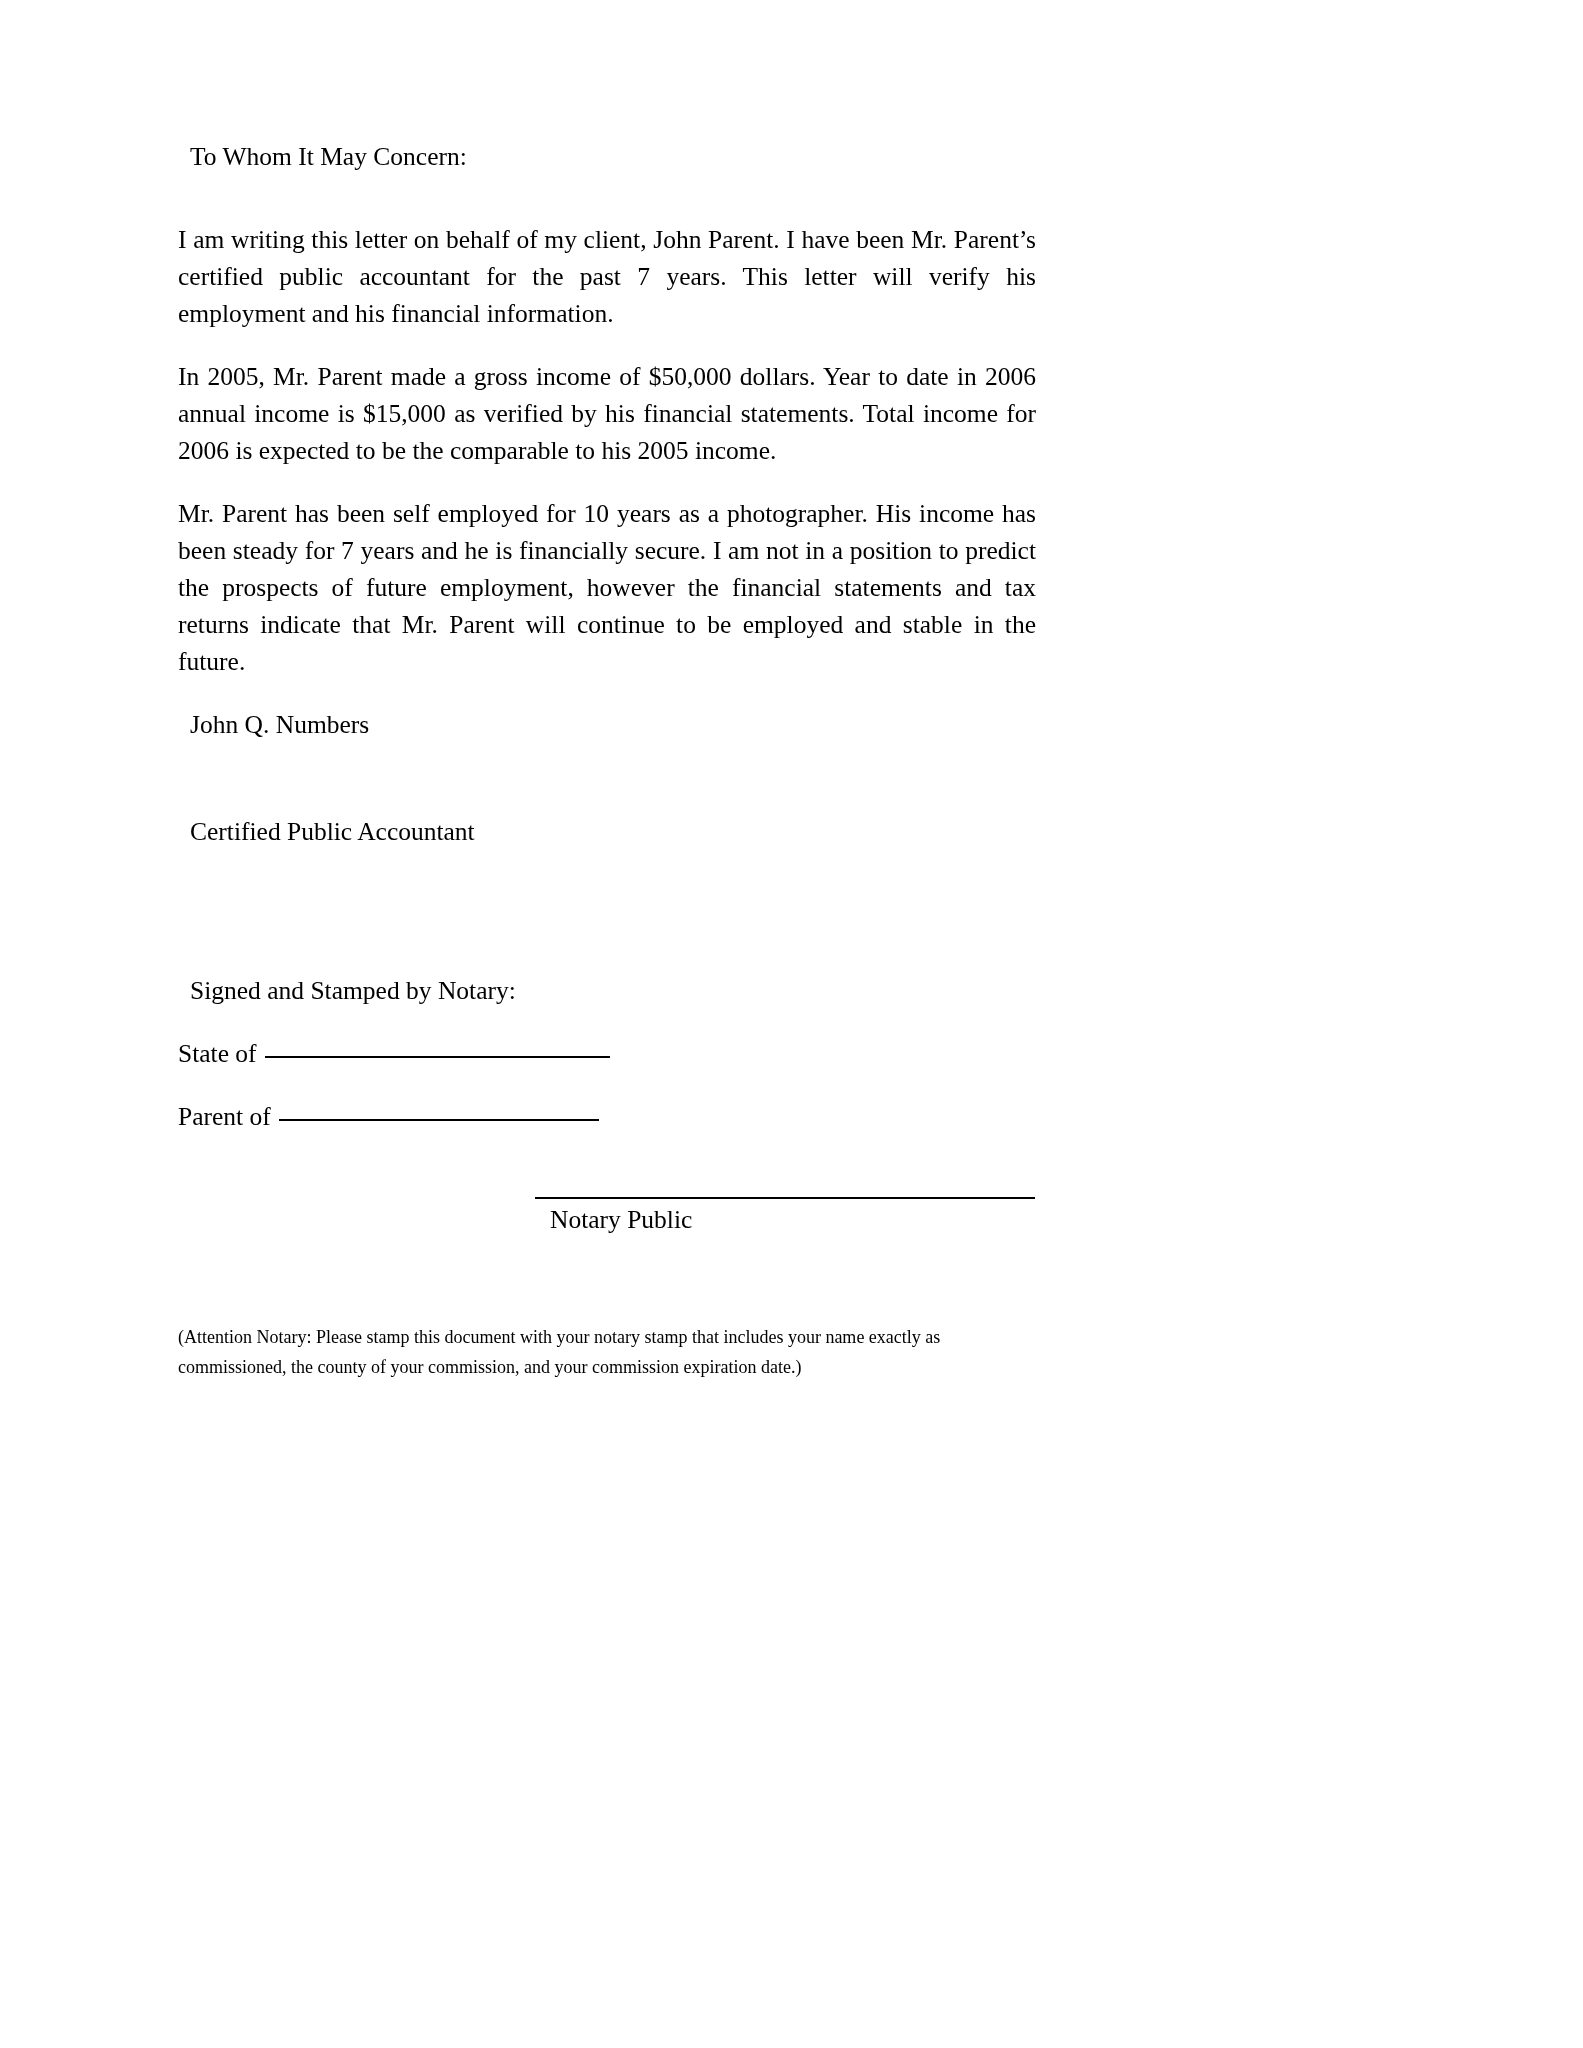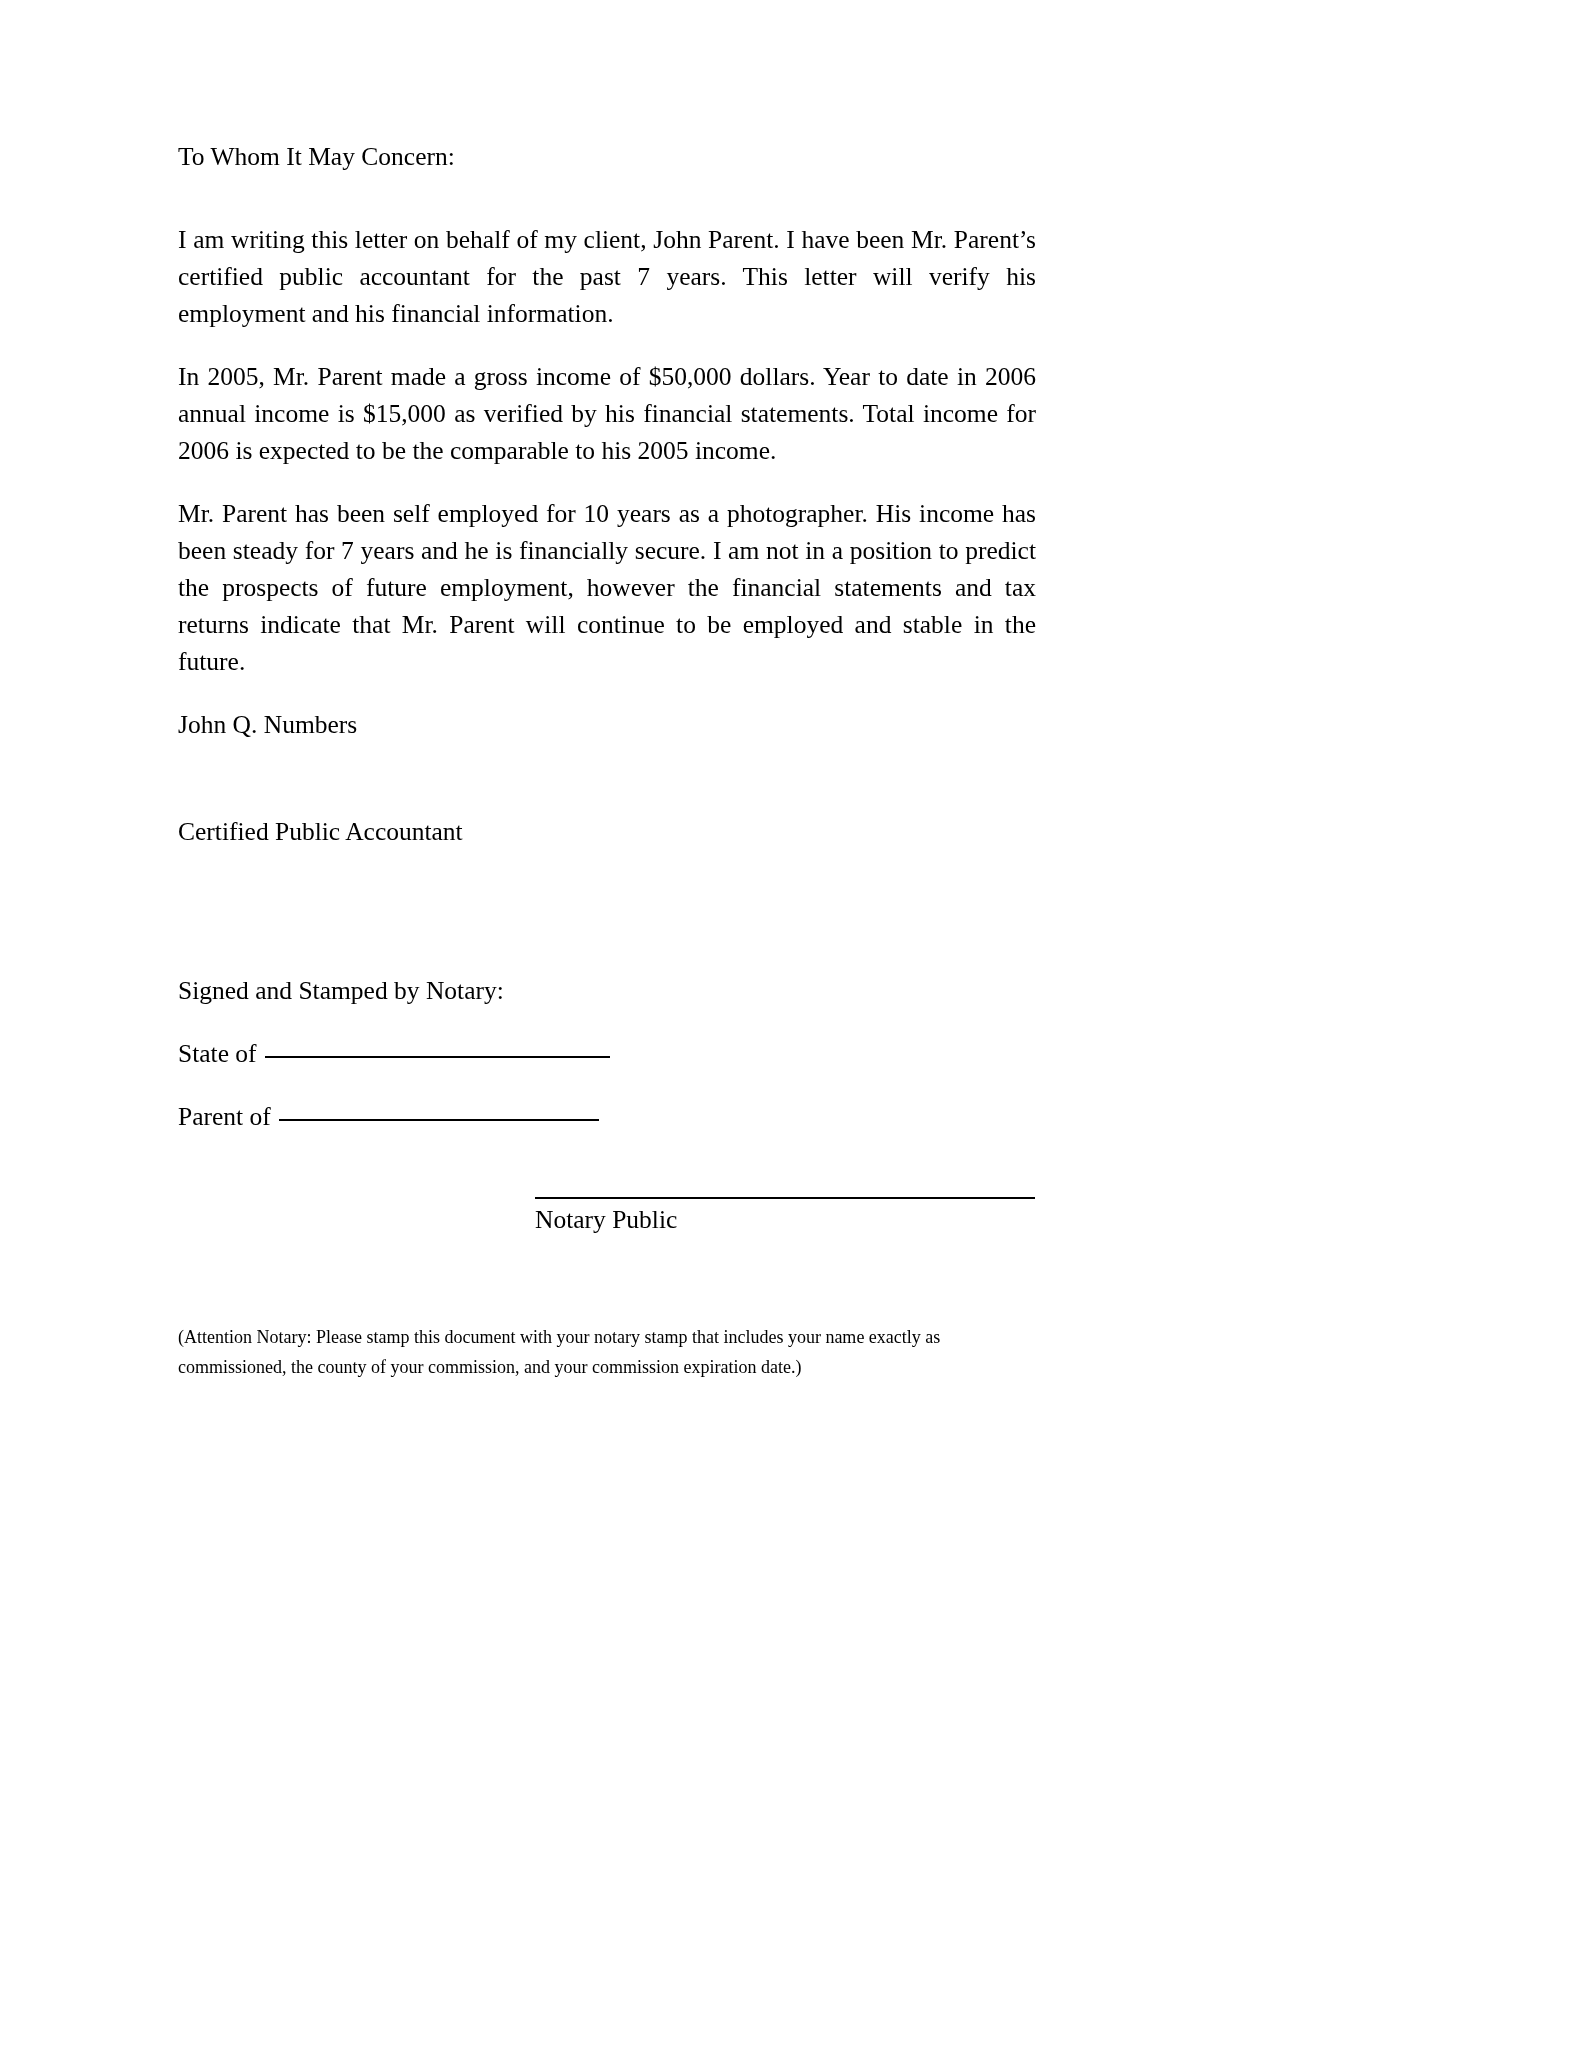--- a/index.html
+++ b/index.html
@@ -25,21 +25,21 @@
     width: 858px;
   }
   p.body-para {
     margin: 2px 0 26px 0;
     font-size: 25.5px;
     line-height: 37px;
     text-align: justify;
     text-justify: inter-word;
   }
   p.plain {
-    margin: 0 0 26px 0;
+    margin: 0 0 26px 12px;
     font-size: 25.5px;
     line-height: 37px;
     text-align: left;
   }
   .spacer-sm { height: 18px; }
   .spacer-md { height: 44px; }
   .spacer-xl { height: 96px; }
 
   
   .form-row {
@@ -85,20 +85,21 @@
   }
   .notary-rule {
     border-top: 2.2px solid #000;
     width: 500px;
     height: 0;
   }
   .notary-caption {
     font-size: 25.5px;
     line-height: 34px;
     margin-top: 4px;
+    margin-left: 15px;
   }
 
   .attention {
     margin-top: 85px;
     font-size: 18px;
     line-height: 30px;
     text-align: left;
     width: 848px;
   }
 </style>

